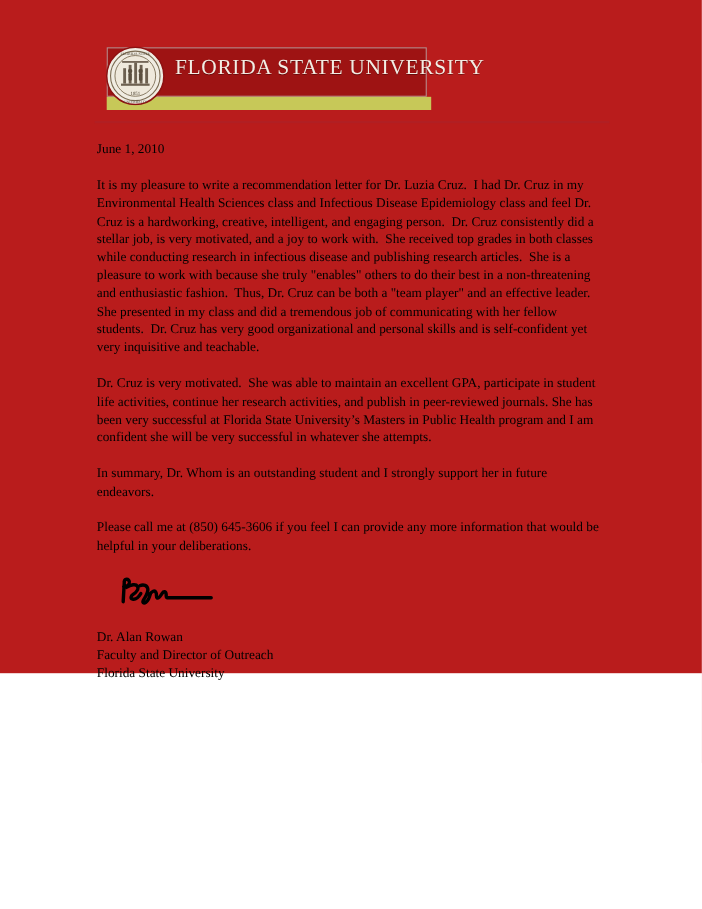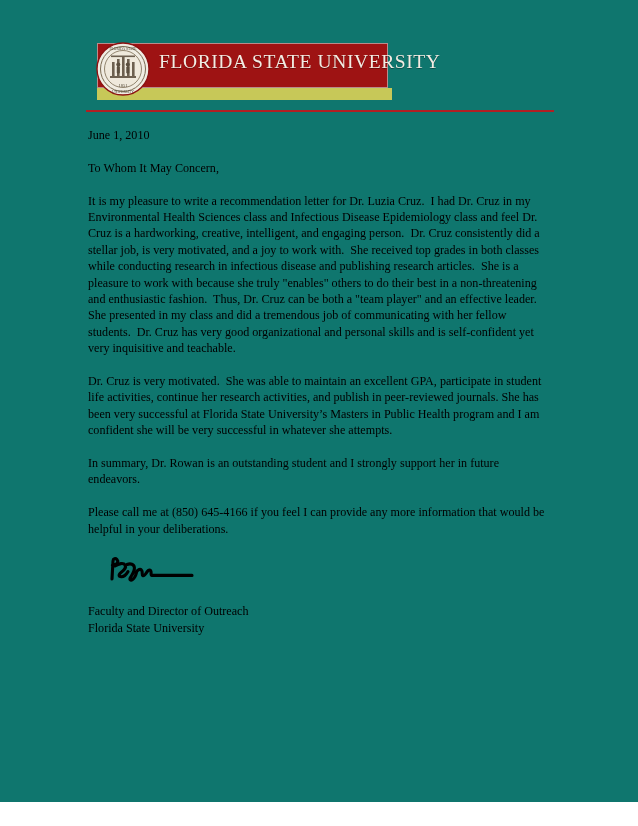--- a/index.html
+++ b/index.html
@@ -13,22 +13,22 @@
     position: relative;
     font-family: "Liberation Serif", "DejaVu Serif", serif;
     color: #000000;
     overflow: hidden;
   }
 
   .page {
     position: absolute;
     top: 0; left: 0;
     width: 638px;
-    height: 802px;
-    background: #0f766e;
+    height: 612px;
+    background: #b91c1c;
   }
 
   
   .letterhead {
     position: absolute;
     left: 97px;
     top: 43px;
     width: 295px;
     height: 57px;
   }
@@ -152,36 +152,36 @@
       </svg>
     </div>
 
     <div class="lh-wordmark">FLORIDA STATE UNIVERSITY</div>
   </div>
 
   <div class="head-rule"></div>
 
   <div class="body">
     <p>June 1, 2010</p>
-    <p>To Whom It May Concern,</p>
     <p>It is my pleasure to write a recommendation letter for Dr. Luzia Cruz.  I had Dr. Cruz in my Environmental Health Sciences class and Infectious Disease Epidemiology class and feel Dr. Cruz is a hardworking, creative, intelligent, and engaging person.  Dr. Cruz consistently did a stellar job, is very motivated, and a joy to work with.  She received top grades in both classes while conducting research in infectious disease and publishing research articles.  She is a pleasure to work with because she truly "enables" others to do their best in a non-threatening and enthusiastic fashion.  Thus, Dr. Cruz can be both a "team player" and an effective leader.  She presented in my class and did a tremendous job of communicating with her fellow students.  Dr. Cruz has very good organizational and personal skills and is self-confident yet very inquisitive and teachable.</p>
     <p>Dr. Cruz is very motivated.  She was able to maintain an excellent GPA, participate in student life activities, continue her research activities, and publish in peer-reviewed journals. She has been very successful at Florida State University’s Masters in Public Health program and I am confident she will be very successful in whatever she attempts.</p>
-    <p>In summary, Dr. Rowan is an outstanding student and I strongly support her in future endeavors.</p>
-    <p>Please call me at (850) 645-4166 if you feel I can provide any more information that would be helpful in your deliberations.</p>
+    <p>In summary, Dr. Whom is an outstanding student and I strongly support her in future endeavors.</p>
+    <p>Please call me at (850) 645-3606 if you feel I can provide any more information that would be helpful in your deliberations.</p>
 
     <div class="signature">
       <svg width="96" height="36" viewBox="0 0 96 36">
         <g fill="none" stroke="#000000" stroke-width="3.1" stroke-linecap="round" stroke-linejoin="round">
           <path d="M6 26 L7 8 C7 5.5 9.5 5 11 6.5 C12.6 8.2 11.4 11.2 8.8 11.8 L6.4 12.3"></path>
           <path d="M9 13 C13 10.5 17.5 9.5 19 12 C20.4 14.4 17.6 17.6 15 19.4 C12.8 21 12.4 23 14.6 23.6 C17 24.2 20 21.8 22 18.6"></path>
           <path d="M21 11.5 C24.6 10 28 11.2 28.4 14.6 C28.8 18.2 26 21.8 24.4 24.6 C23.2 26.8 24.6 28 26.6 26.6 C28.8 25 30 22 30.6 19"></path>
           <path d="M30 19.5 C32 16.4 34.6 15.2 35.8 17.6 C36.8 19.6 35.6 22 36.8 22.6 C38.2 23.3 40 20.6 41.4 18.4 C42.6 16.6 44.6 16.4 45 18.8 C45.3 20.6 44.6 22.2 46 22.4 L86 22.4"></path>
         </g>
       </svg>
     </div>
 
     <div class="signoff">
+      <div>Dr. Alan Rowan</div>
       <div>Faculty and Director of Outreach</div>
       <div>Florida State University</div>
     </div>
   </div>
 
 </div>
 
 </body></html>

